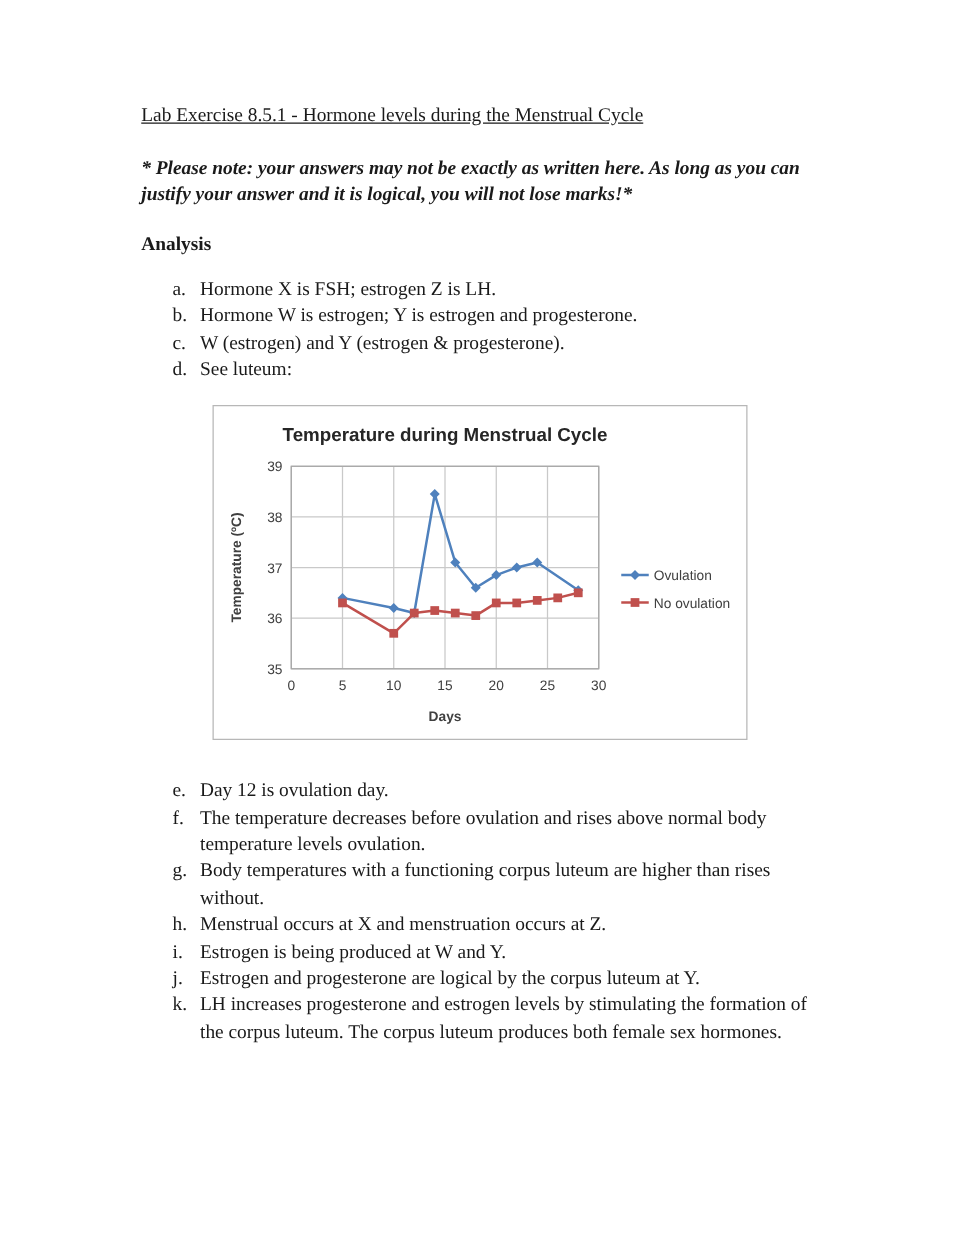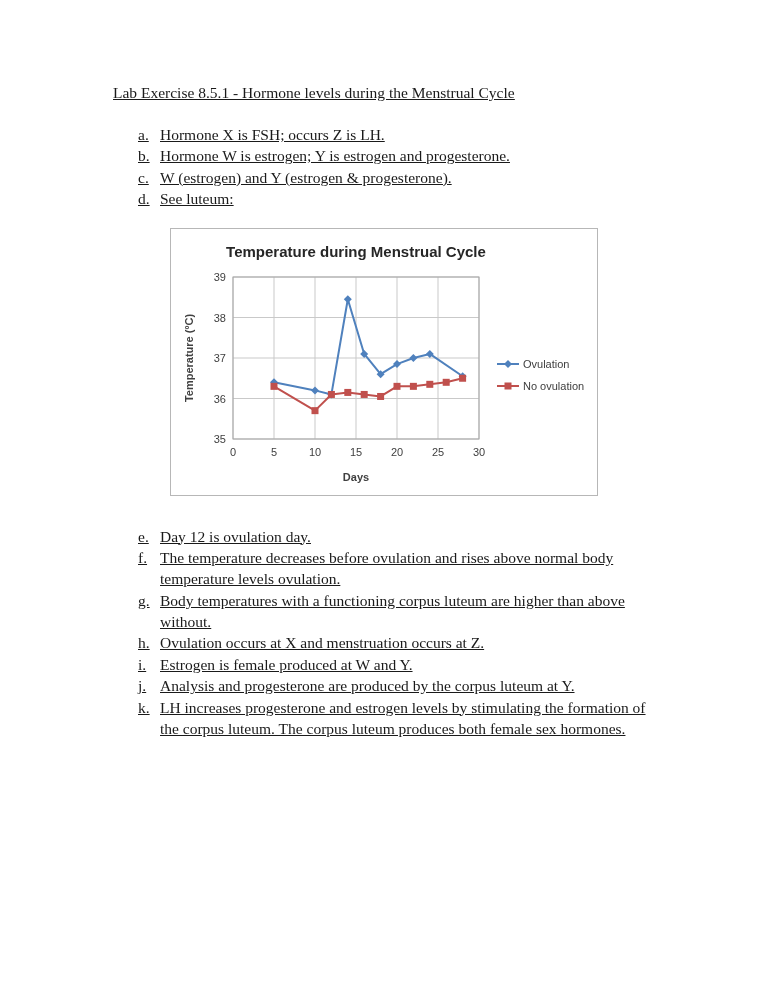--- a/index.html
+++ b/index.html
@@ -6,21 +6,20 @@
   body{
     width:768px;height:994px;
     font-family:"Liberation Serif", serif;
     color:#1a1a1a;
     position:relative;
     overflow:hidden;
   }
   .page{
     box-sizing:border-box;
     padding:84px 116px 40px 113px;
-    text-decoration:underline;
   }
   .doc-title{
     font-size:15.5px;
     text-decoration:underline;
     margin:0 0 22px 0;
     font-weight:normal;
   }
   .note{
     font-size:15.5px;
     font-weight:bold;
@@ -76,26 +75,28 @@
     fill:#404040;
   }
 </style>
 </head>
 <body>
 
 <div class="page">
 
   <h1 class="doc-title">Lab Exercise 8.5.1 - Hormone levels during the Menstrual Cycle</h1>
 
-
+  <p class="note">* Please note: your answers may not be exactly as written here. As long as you can justify your answer and it is logical, you will not lose marks!*</p>
+
+  <h2 class="section-heading">Analysis</h2>
 
   <div class="answer-list">
     <div class="list-item">
       <span class="item-label">a.</span>
-      <span class="item-text">Hormone X is FSH; occurs Z is LH.</span>
+      <span class="item-text">Hormone X is FSH; estrogen Z is LH.</span>
     </div>
     <div class="list-item">
       <span class="item-label">b.</span>
       <span class="item-text">Hormone W is estrogen; Y is estrogen and progesterone.</span>
     </div>
     <div class="list-item">
       <span class="item-label">c.</span>
       <span class="item-text">W (estrogen) and Y (estrogen &amp; progesterone).</span>
     </div>
     <div class="list-item">
@@ -171,33 +172,33 @@
     <div class="list-item">
       <span class="item-label">e.</span>
       <span class="item-text">Day 12 is ovulation day.</span>
     </div>
     <div class="list-item">
       <span class="item-label">f.</span>
       <span class="item-text">The temperature decreases before ovulation and rises above normal body temperature levels ovulation.</span>
     </div>
     <div class="list-item">
       <span class="item-label">g.</span>
-      <span class="item-text">Body temperatures with a functioning corpus luteum are higher than above without.</span>
+      <span class="item-text">Body temperatures with a functioning corpus luteum are higher than rises without.</span>
     </div>
     <div class="list-item">
       <span class="item-label">h.</span>
-      <span class="item-text">Ovulation occurs at X and menstruation occurs at Z.</span>
+      <span class="item-text">Menstrual occurs at X and menstruation occurs at Z.</span>
     </div>
     <div class="list-item">
       <span class="item-label">i.</span>
-      <span class="item-text">Estrogen is female produced at W and Y.</span>
+      <span class="item-text">Estrogen is being produced at W and Y.</span>
     </div>
     <div class="list-item">
       <span class="item-label">j.</span>
-      <span class="item-text">Analysis and progesterone are produced by the corpus luteum at Y.</span>
+      <span class="item-text">Estrogen and progesterone are logical by the corpus luteum at Y.</span>
     </div>
     <div class="list-item">
       <span class="item-label">k.</span>
       <span class="item-text">LH increases progesterone and estrogen levels by stimulating the formation of the corpus luteum. The corpus luteum produces both female sex hormones.</span>
     </div>
   </div>
 
 </div>
 
 </body></html>

